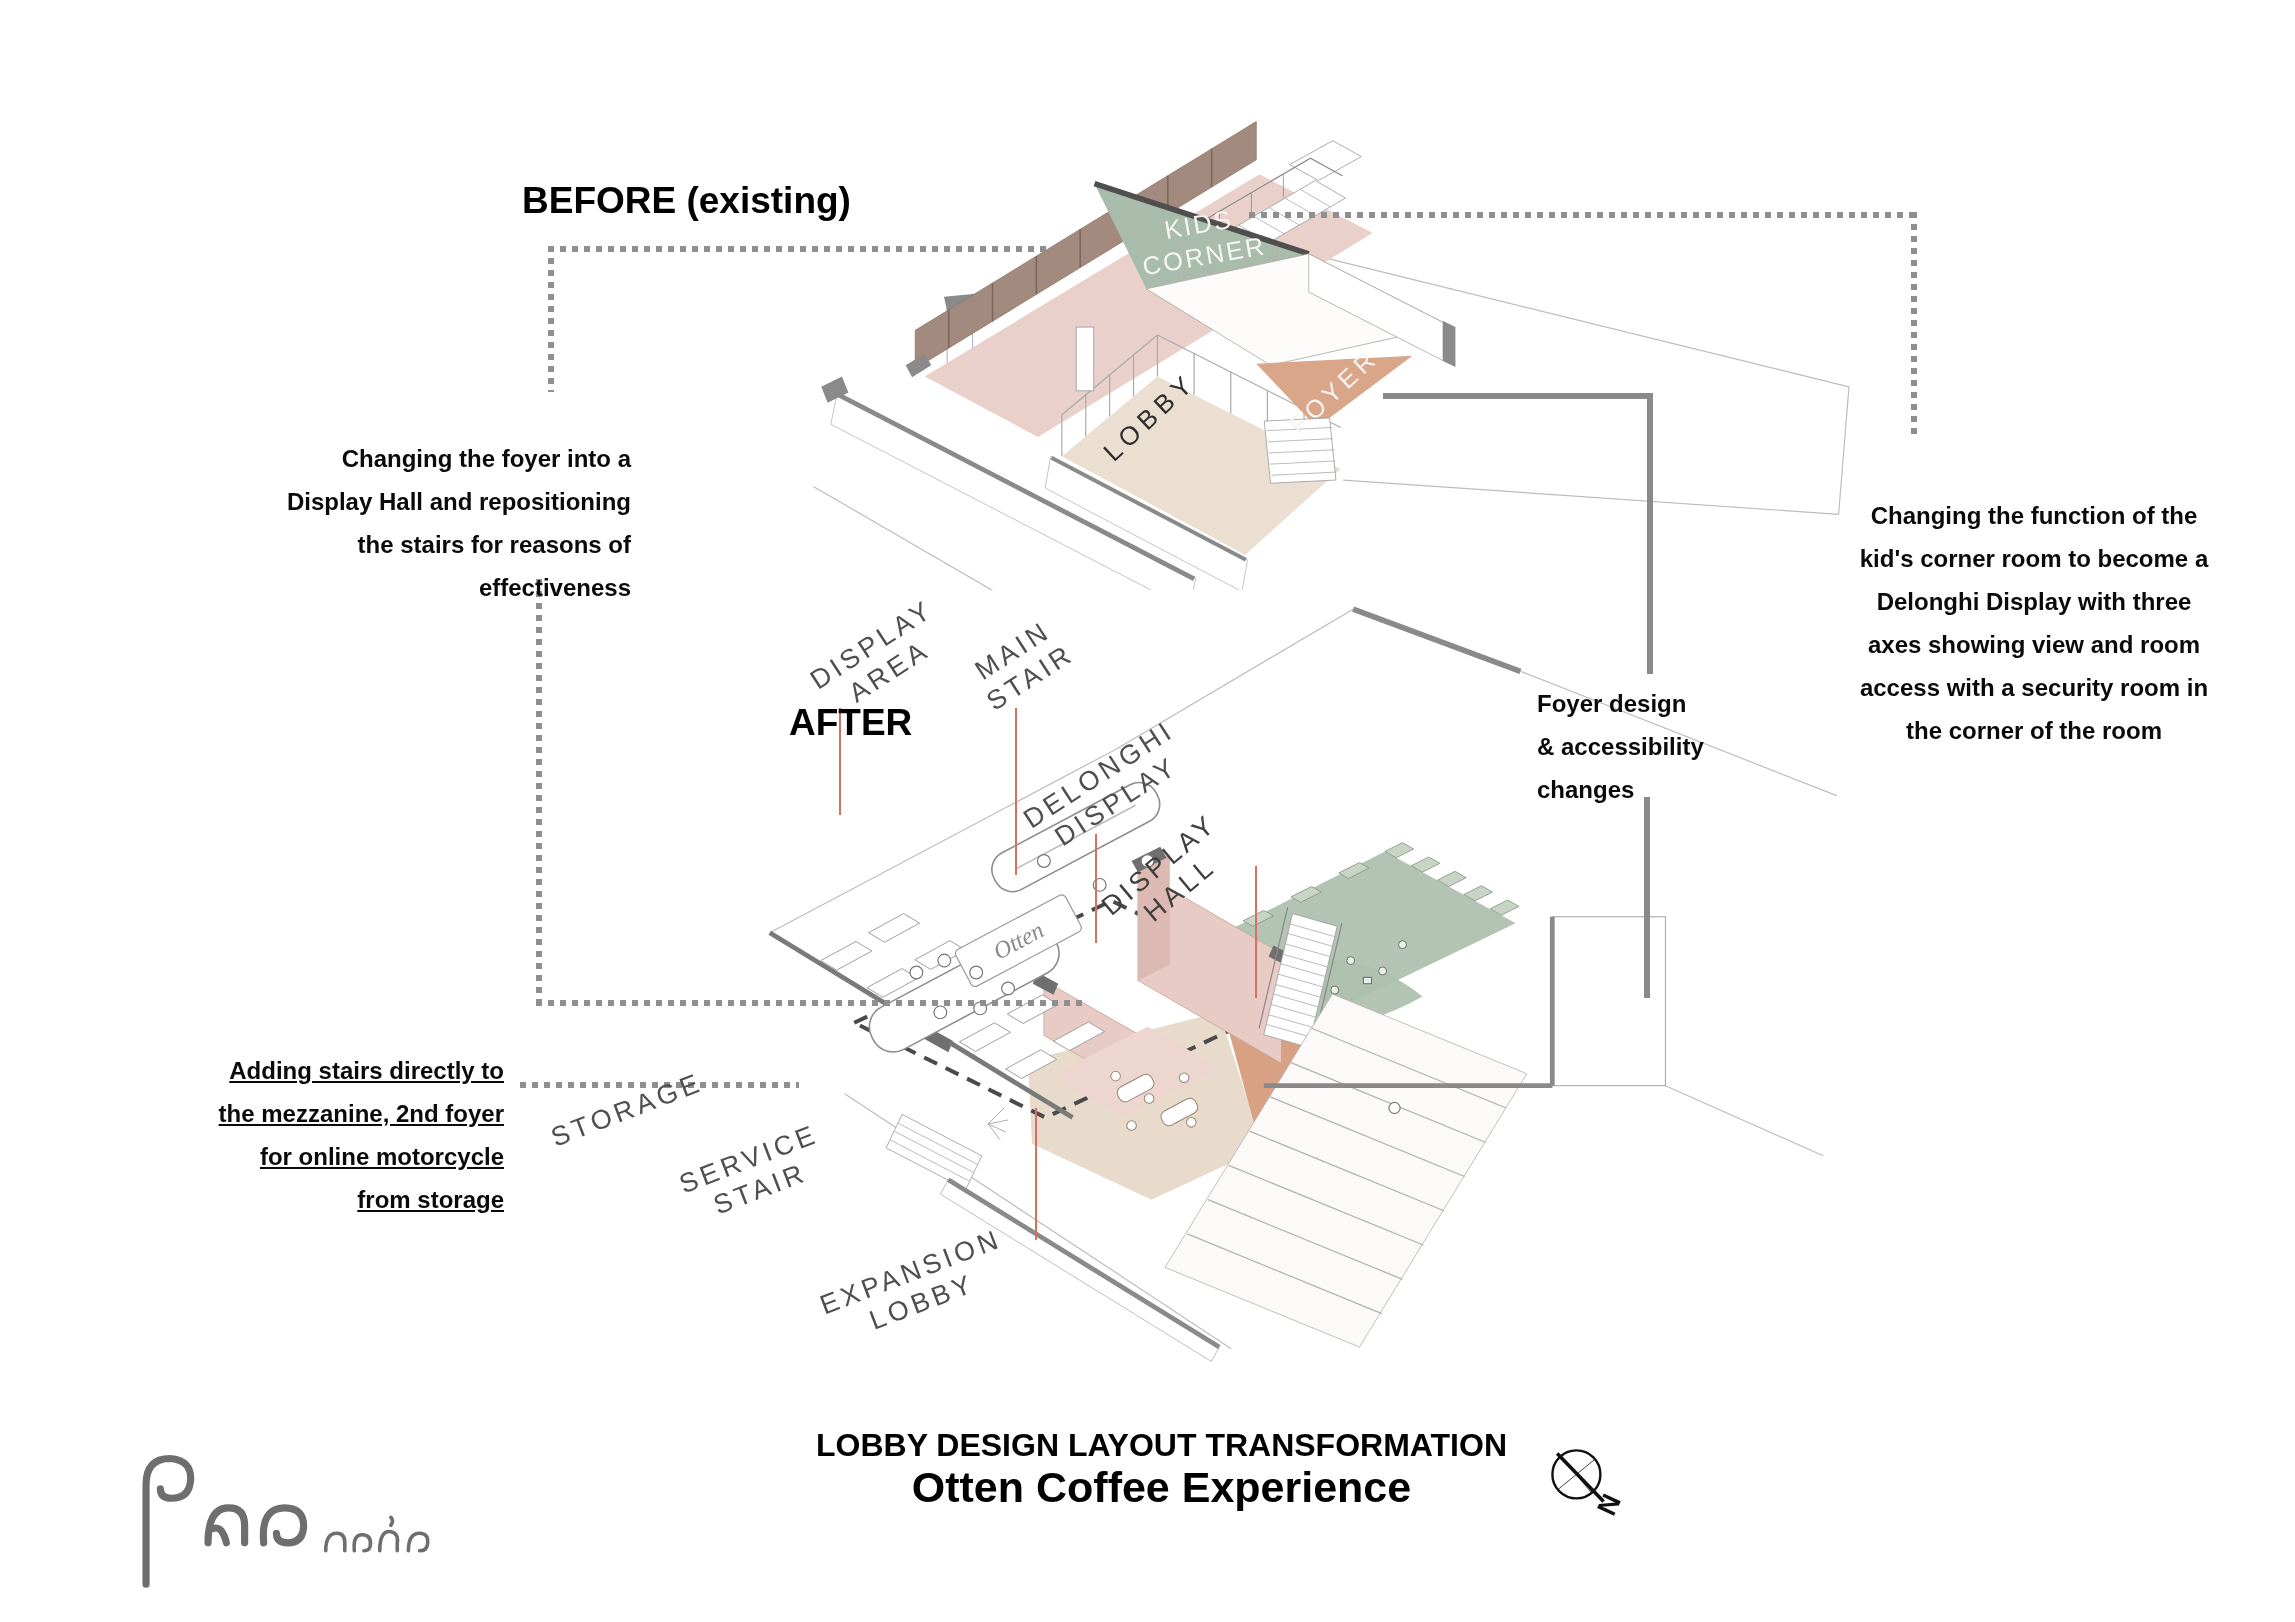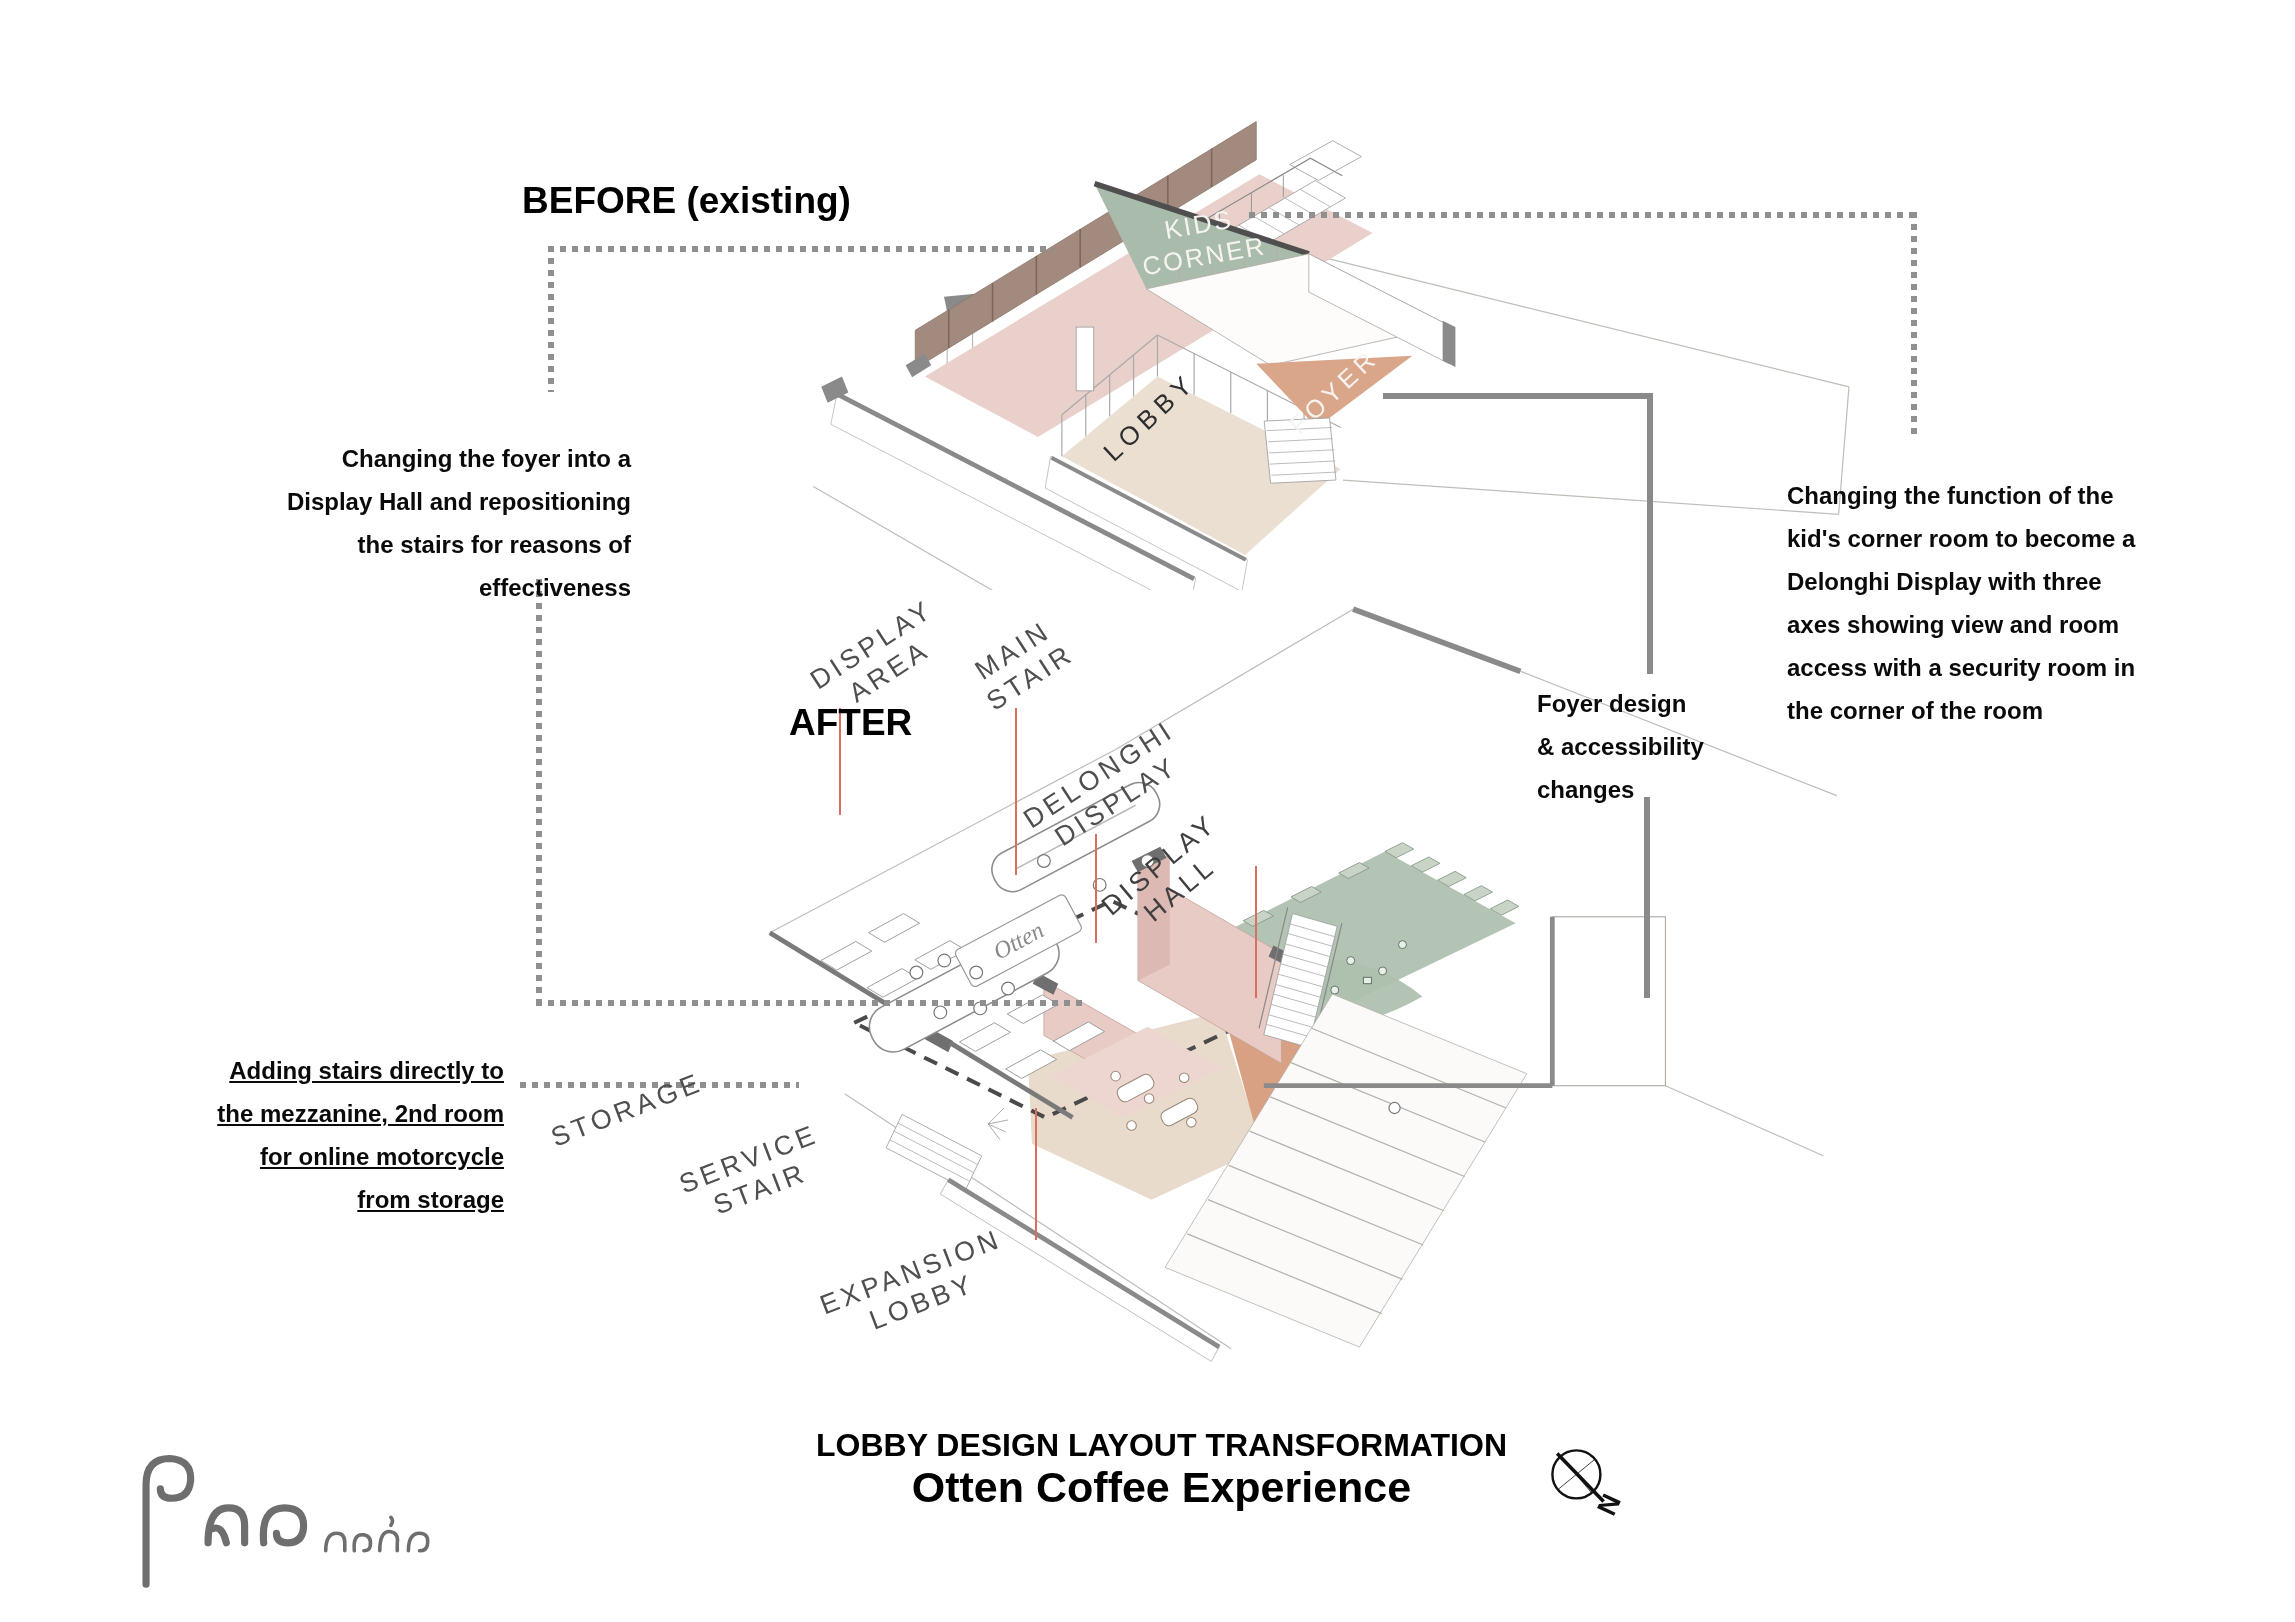--- a/index.html
+++ b/index.html
@@ -314,38 +314,38 @@
 <div class="abs sec-title" style="left:522px;top:180px;">BEFORE (existing)</div>
 <div class="abs sec-title" style="left:789px;top:702px;">AFTER</div>
 
 <div class="abs note r" style="left:185px;top:437px;width:446px;">
   <span>Changing the foyer into a</span>
   <span>Display Hall and repositioning</span>
   <span>the stairs for reasons of</span>
   <span>effectiveness</span>
 </div>
 
-<div class="abs note" style="left:1787px;top:474px;width:494px;">
+<div class="abs note" style="left:1787px;top:494px;width:494px;text-align:center;">
   <span>Changing the function of the</span>
   <span>kid's corner room to become a</span>
   <span>Delonghi Display with three</span>
   <span>axes showing view and room</span>
   <span>access with a security room in</span>
   <span>the corner of the room</span>
 </div>
 
 <div class="abs note" style="left:1537px;top:682px;width:263px;">
   <span>Foyer design</span>
   <span>&amp; accessibility</span>
   <span>changes</span>
 </div>
 
 <div class="abs note r" style="left:128px;top:1049px;width:376px;text-decoration:underline;">
   <span>Adding stairs directly to</span>
-  <span>the mezzanine, 2nd room</span>
+  <span>the mezzanine, 2nd foyer</span>
   <span>for online motorcycle</span>
   <span>from storage</span>
 </div>
 
 <div class="abs roomlab white" style="left:1122px;top:208px;width:159px;font-size:25.5px;letter-spacing:2.4px;transform:rotate(-10deg);">
   <span>KIDS</span>
   <span>CORNER</span>
 </div>
 <div class="abs roomlab" style="left:1070px;top:401px;width:159px;font-size:26px;letter-spacing:5.6px;color:#2e2e2e;transform:rotate(-43deg);">
   <span>LOBBY</span>

